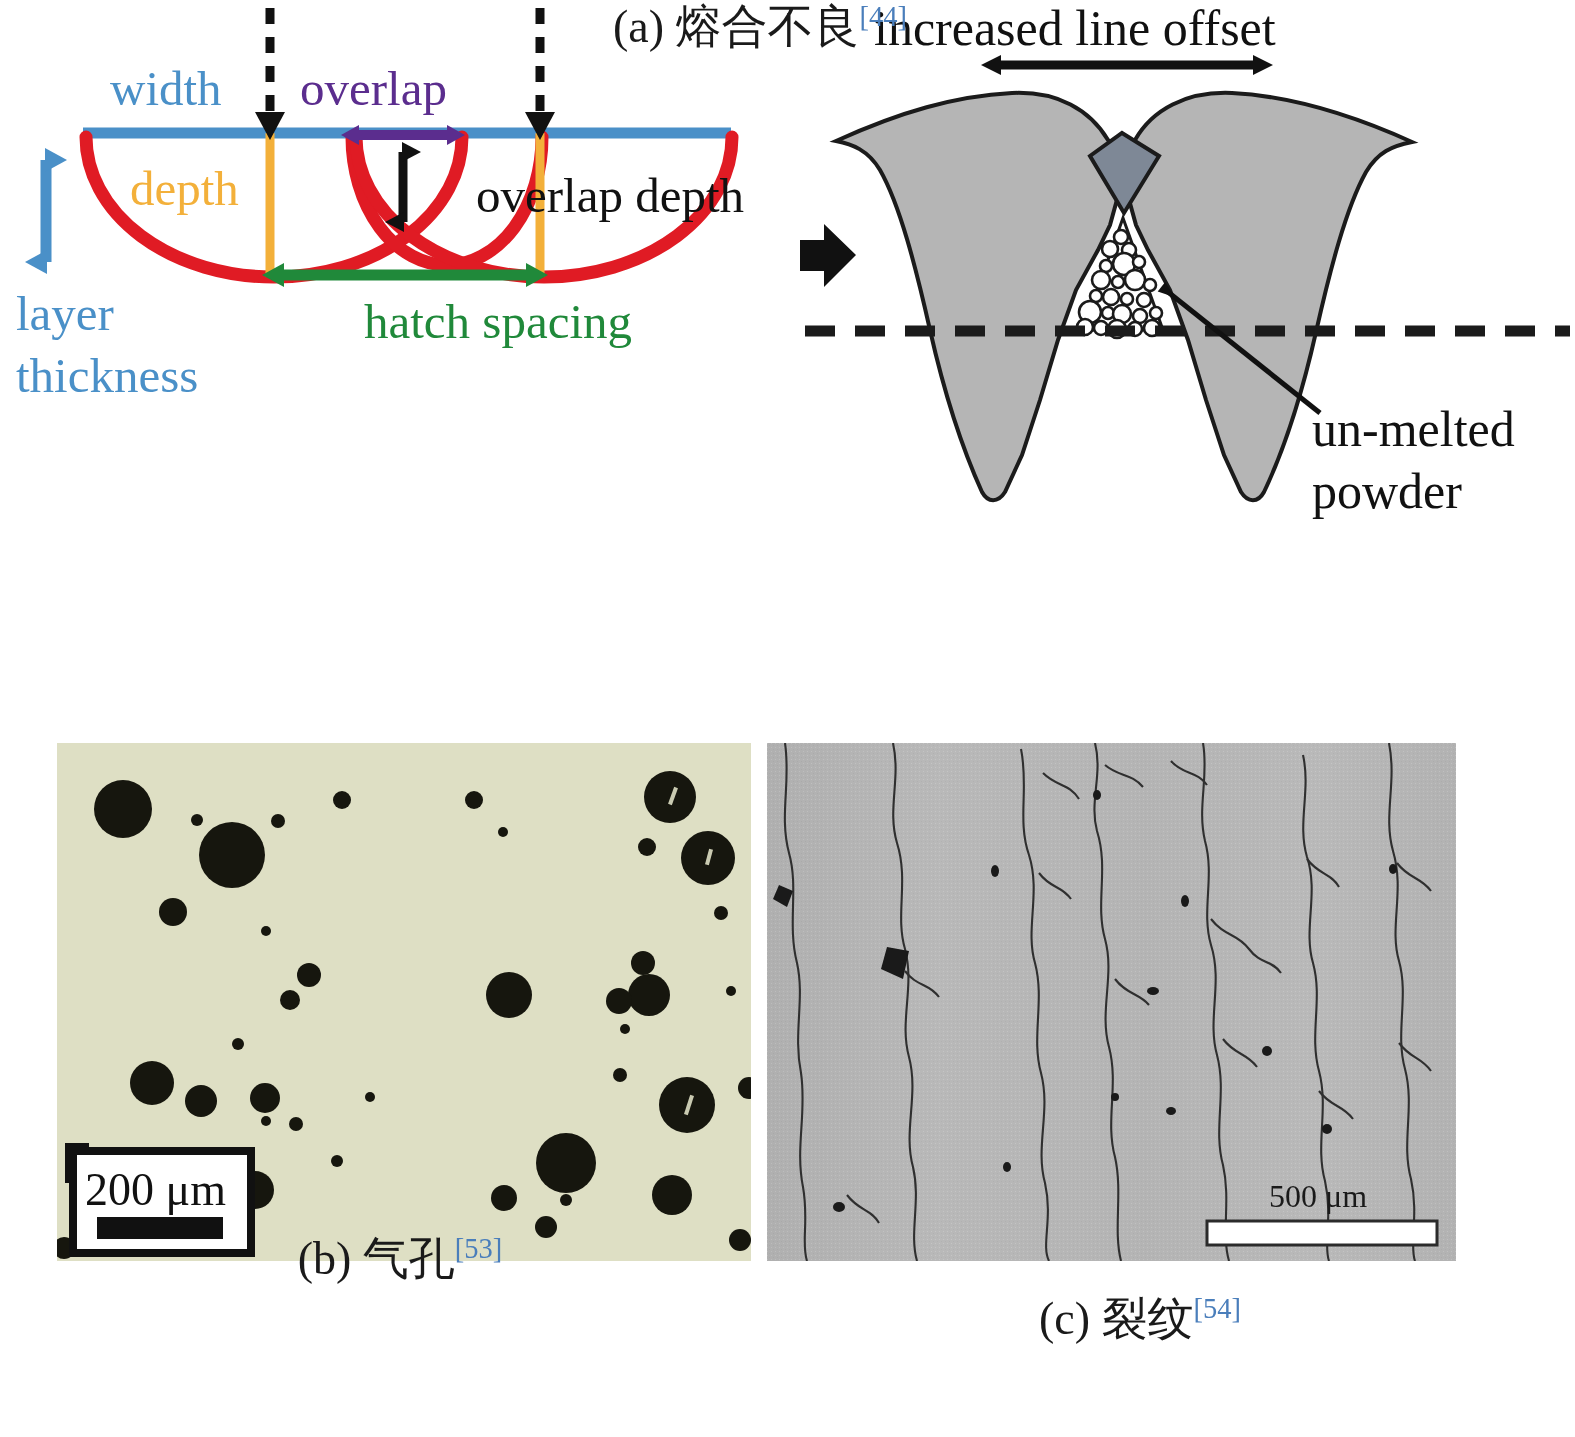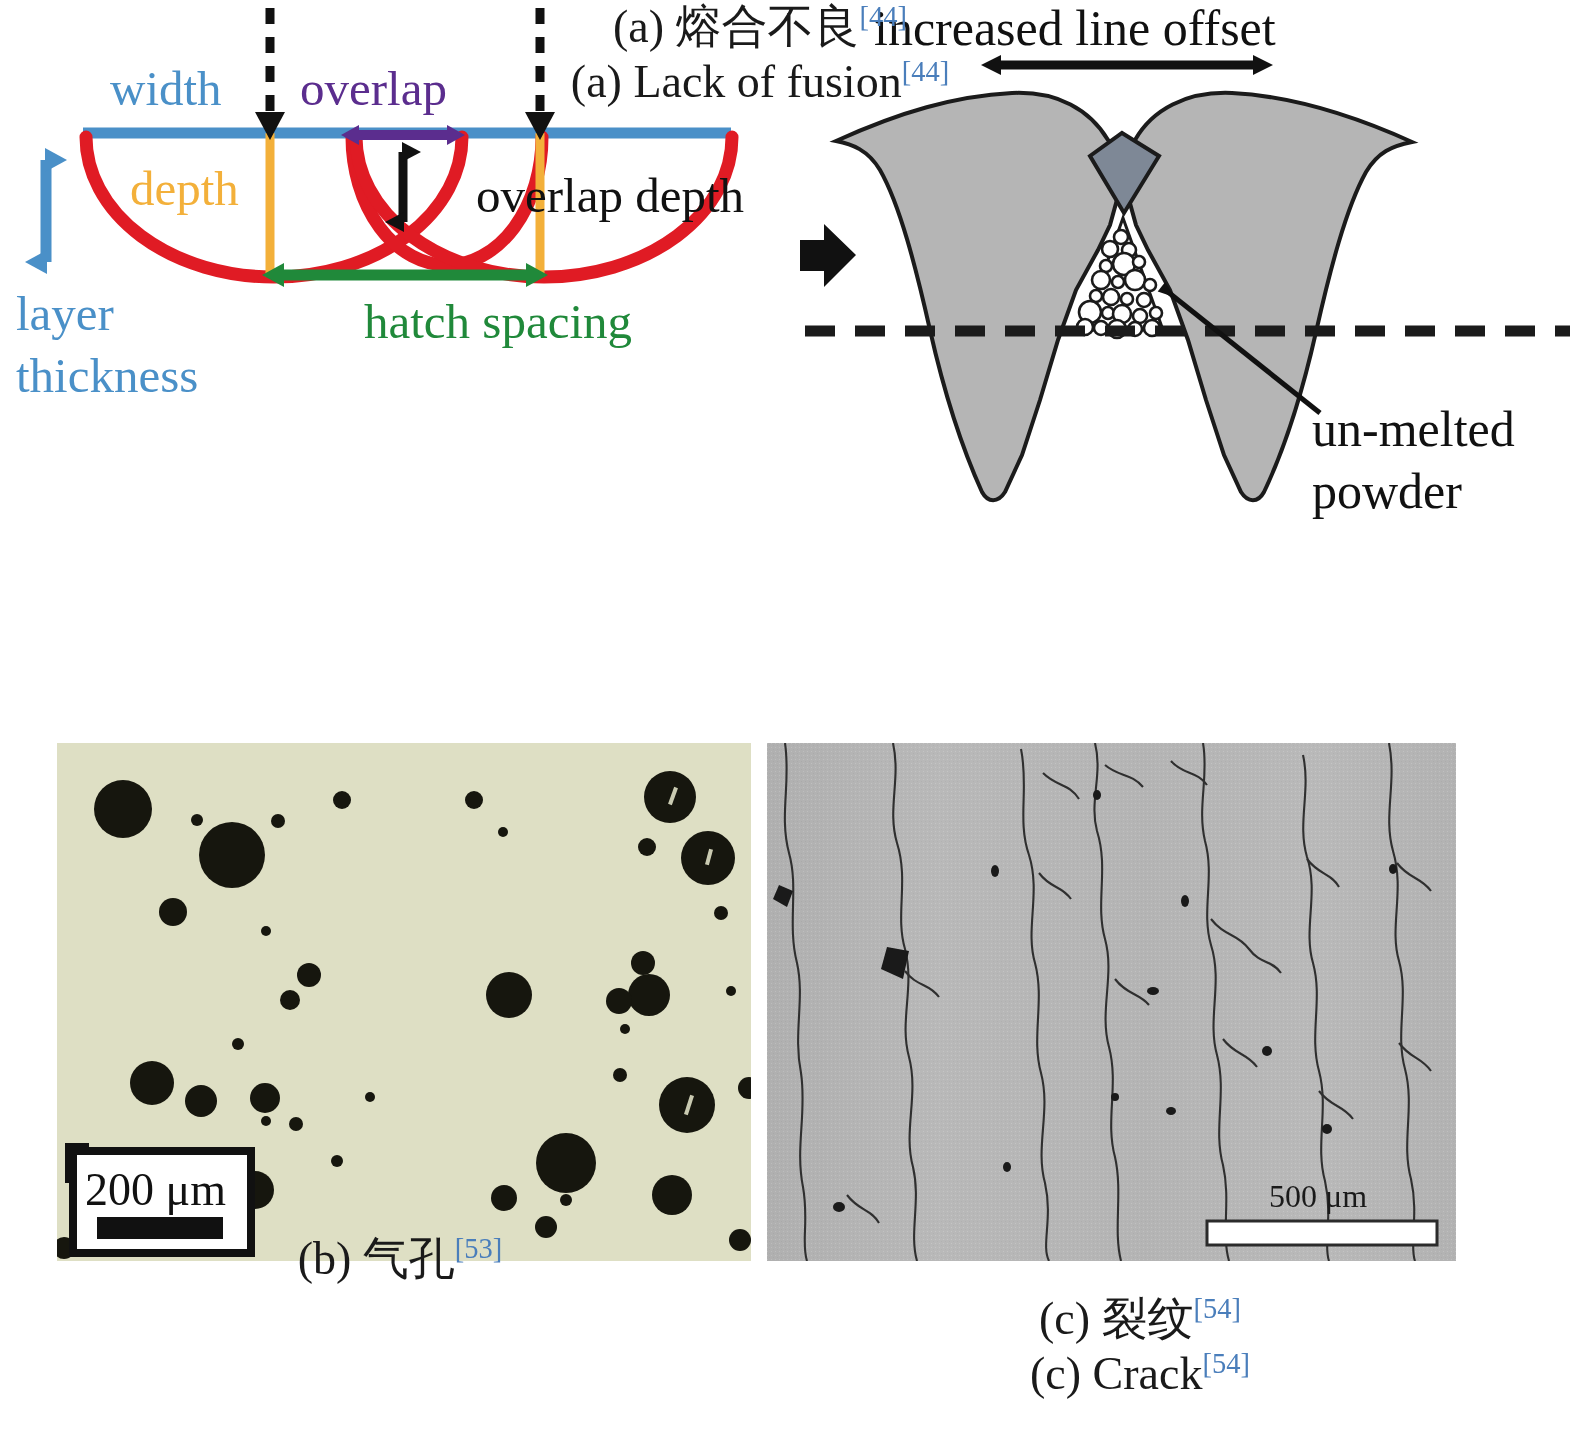--- a/index.html
+++ b/index.html
@@ -153,23 +153,20 @@
 
     <text x="874" y="45" font-size="50" fill="#111" font-family="Liberation Serif, DejaVu Serif, serif">increased line offset</text>
     <text x="1312" y="446" font-size="50" fill="#111" font-family="Liberation Serif, DejaVu Serif, serif">un-melted</text>
     <text x="1312" y="508" font-size="50" fill="#111" font-family="Liberation Serif, DejaVu Serif, serif">powder</text>
   </g>
 </svg>
 
 <div class="cap" id="capA">
   <div class="capline">
     <span>(a) 熔合不良</span><span class="ref">[44]</span>
-  </div>
-  <div class="capline">
-    <span>(a) Lack of fusion</span><span class="ref">[44]</span>
   </div>
 </div>
 
 <svg class="panelimg" id="panelB" viewBox="0 0 694 518" preserveAspectRatio="none">
   <rect x="0" y="0" width="694" height="518" fill="#dedfc4"></rect>
   <g fill="#16160e">
     <circle cx="66" cy="66" r="29"></circle>
         <circle cx="175" cy="112" r="33"></circle>
     <circle cx="116" cy="169" r="14"></circle>
         <circle cx="140" cy="77" r="6"></circle>
@@ -308,18 +305,15 @@
 <div class="cap" id="capB">
   <div class="capline">
     <span>(b) 气孔</span><span class="ref">[53]</span>
   </div>
 </div>
 
 <div class="cap" id="capC">
   <div class="capline">
     <span>(c) 裂纹</span><span class="ref">[54]</span>
   </div>
-  <div class="capline">
-    <span>(c) Crack</span><span class="ref">[54]</span>
-  </div>
 </div>
 
 </div>
 
 </body></html>

